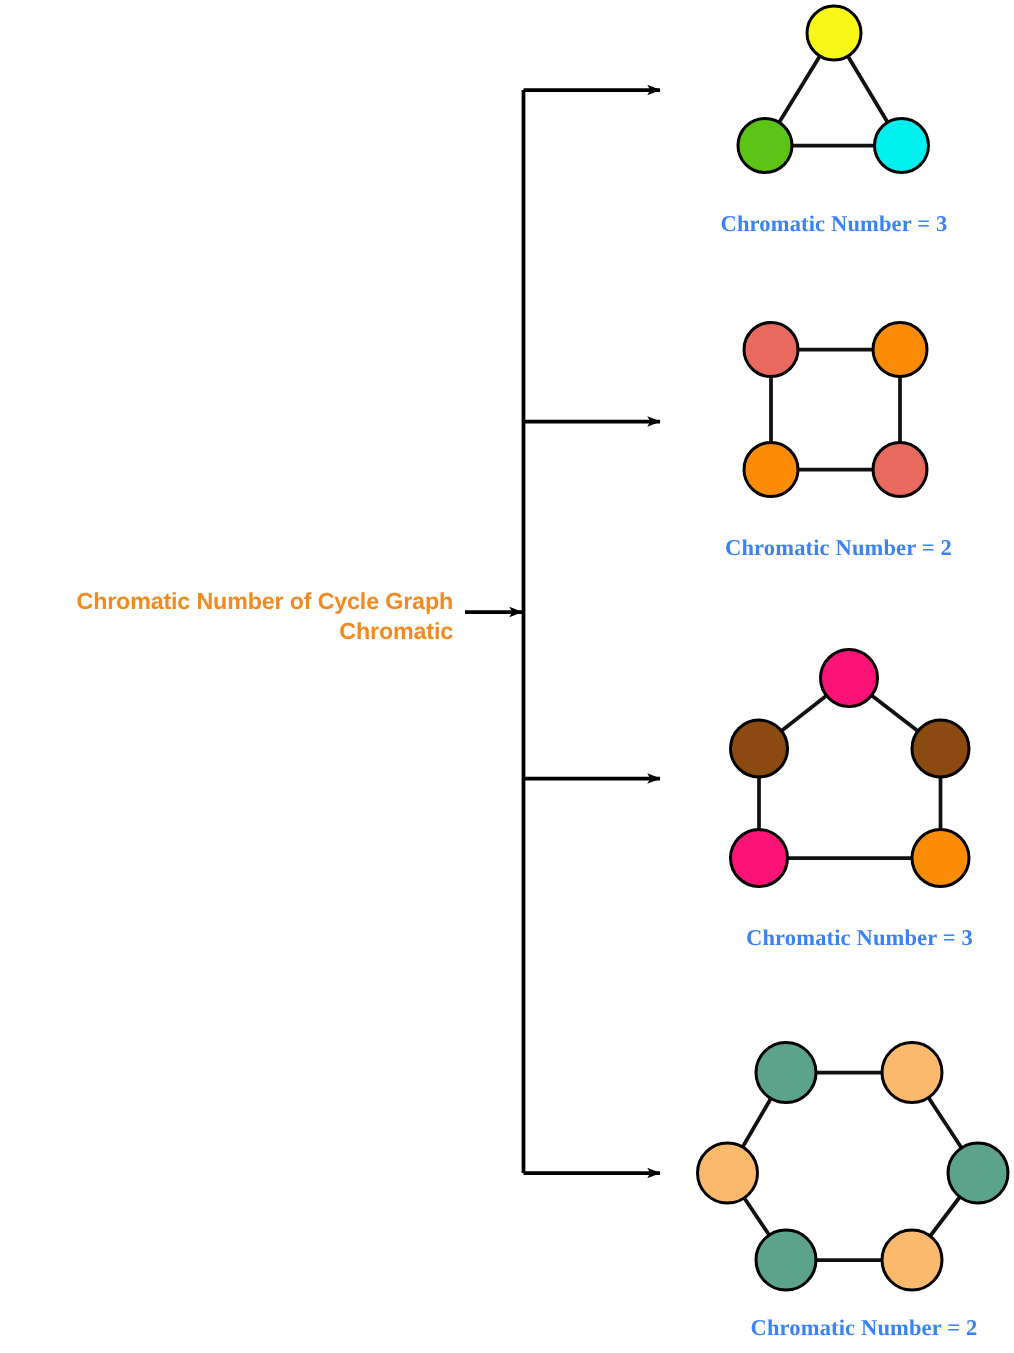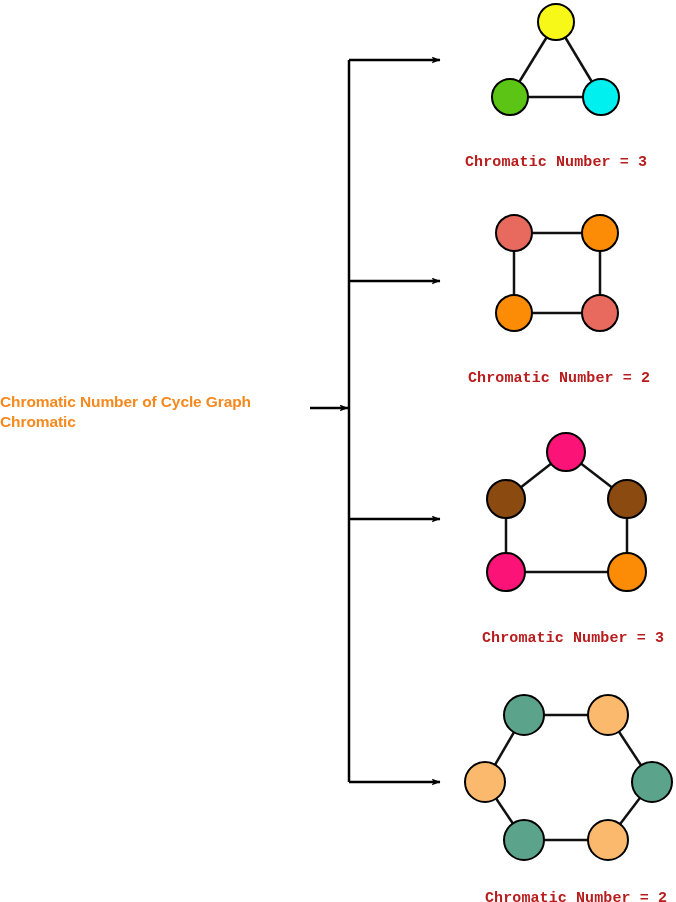--- a/index.html
+++ b/index.html
@@ -27,37 +27,36 @@
     top: 0;
     width: 676px;
     height: 902px;
     display: block;
   }
   .root-label {
     position: absolute;
     left: 0px;
     top: 392px;
     width: 302px;
-    text-align: left;
+    text-align: right;
     font-family: "Liberation Sans", sans-serif;
     font-weight: bold;
     font-size: 15.5px;
     line-height: 20px;
     color: #f5891e;
     letter-spacing: -0.1px;
   }
   .caption {
     position: absolute;
-    font-family: Liberation Mono, monospace;
+    font-family: Liberation Serif, serif;
     font-weight: bold;
     font-size: 15px;
-    color: #b91c1c;
+    color: #3b82f6;
     white-space: nowrap;
     letter-spacing: 0.1px;
-    margin-top: 12px;
   }
   #caption-triangle { left: 441px; top: 142px; width: 230px; text-align: center; }
   #caption-square   { left: 441px; top: 358px; width: 236px; text-align: center; }
   #caption-pentagon { left: 455px; top: 618px; width: 236px; text-align: center; }
   #caption-hexagon  { left: 458px; top: 878px; width: 236px; text-align: center; }
 </style>
 </head>
 <body>
 
 <div id="canvas-root">

